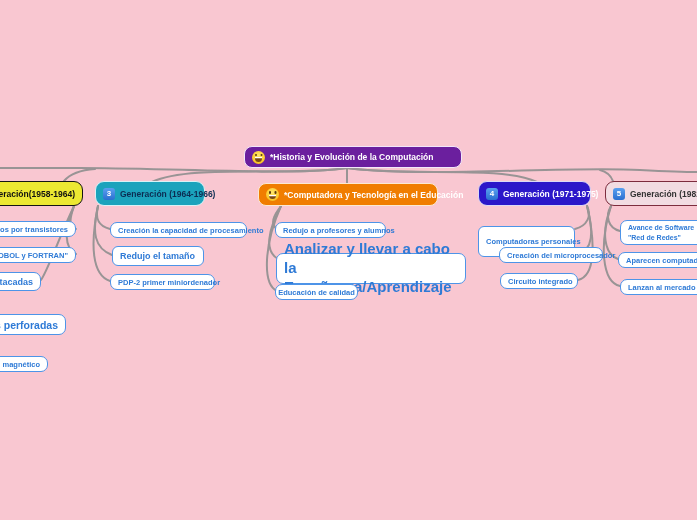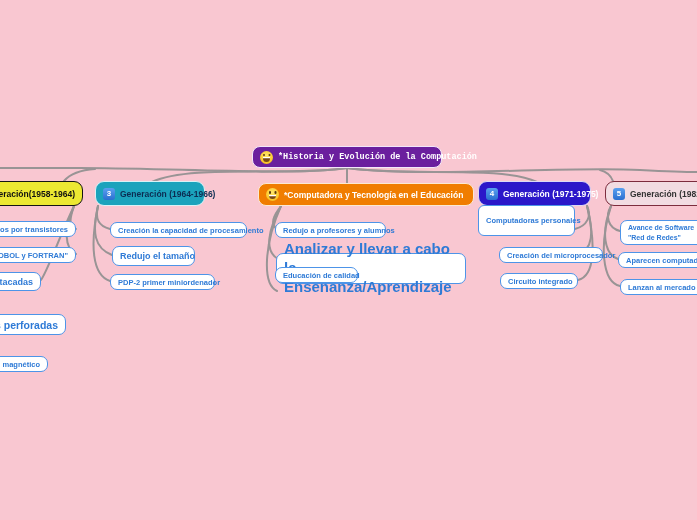--- a/index.html
+++ b/index.html
@@ -7,41 +7,41 @@
     width:697px;height:520px;overflow:hidden;position:relative;
     background:#f9c7d1;
     font-family:"Liberation Sans",sans-serif;
   }
   svg.connectors{position:absolute;left:0;top:0;width:697px;height:520px;}
   .node{
     position:absolute;display:flex;align-items:center;box-sizing:border-box;
     padding:0 7px;border-radius:8px;font-weight:bold;white-space:nowrap;
   }
   
-  .n-root{left:252px;top:146px;width:190px;height:22px;background:#6b1f9e;border:1.5px solid #f2e7fa;color:#fff;font-size:8.5px;font-family:Liberation Mono, monospace;}
+  .n-root{left:244px;top:146px;width:218px;height:22px;background:#6b1f9e;border:1.5px solid #f2e7fa;color:#fff;font-size:8.5px;}
   .n-b1{left:-30px;top:181px;width:113px;height:25px;background:#ece832;border:1.6px solid #141414;color:#111;font-size:8.5px;justify-content:flex-end;border-radius:9px;}
   .n-b2{left:95px;top:181px;width:110px;height:25px;background:#1ba3bc;border:1.5px solid #d9f2f6;color:#0c2d52;font-size:8.5px;border-radius:9px;}
-  .n-b3{left:258px;top:183px;width:216px;height:23px;background:#f07d00;border:1.5px solid #fbe9d2;color:#fff;font-size:8.5px;}
+  .n-b3{left:258px;top:183px;width:180px;height:23px;background:#f07d00;border:1.5px solid #fbe9d2;color:#fff;font-size:8.5px;}
   .n-b4{left:478px;top:181px;width:113px;height:25px;background:#2b17c9;border:1.5px solid #dcd9f5;color:#fff;font-size:8.5px;border-radius:9px;}
   .n-b5{left:605px;top:181px;width:125px;height:25px;background:#f2dce2;border:1.6px solid #7c2d3e;color:#333;font-size:8.5px;border-radius:9px;}
   
   .child{background:#fff;border:1.5px solid #4d94e8;color:#2e7ad6;font-size:7.5px;border-radius:7px;}
   .cut-left{justify-content:flex-end;text-align:right;}
   .n-l1{left:-62px;top:221px;width:138px;height:16px;}
   .n-l2{left:-62px;top:247px;width:138px;height:16px;}
   .n-l3{left:-62px;top:272px;width:103px;height:19px;font-size:9px;}
   .n-l4{left:-62px;top:314px;width:128px;height:21px;font-size:10.5px;}
   .n-l5{left:-62px;top:356px;width:110px;height:16px;}
   .n-m1{left:110px;top:222px;width:137px;height:16px;}
-  .n-m2{left:112px;top:246px;width:83px;height:20px;font-size:9px;}
+  .n-m2{left:112px;top:246px;width:92px;height:20px;font-size:9px;border-radius:6px;}
   .n-m3{left:110px;top:274px;width:105px;height:16px;}
   .n-c1{left:275px;top:222px;width:111px;height:16px;}
   .n-c2{left:276px;top:253px;width:190px;height:31px;font-size:15px;white-space:pre-line;line-height:1.25;}
-  .n-c3{left:275px;top:267px;width:83px;height:16px;}
-  .n-r1{left:478px;top:205px;width:97px;height:31px;border-radius:6px;}
+  .n-c3{left:275px;top:284px;width:83px;height:16px;justify-content:center;}
+  .n-r1{left:478px;top:226px;width:97px;height:31px;border-radius:6px;}
   .n-r2{left:474px;top:247px;width:104px;height:16px;margin-left:25px;}
   .n-r3{left:500px;top:273px;width:78px;height:16px;align-items:center;}
   .n-s1{left:620px;top:220px;width:105px;height:25px;white-space:pre-line;line-height:1.3;font-size:7px;}
   .n-s2{left:618px;top:252px;width:112px;height:16px;}
   .n-s3{left:620px;top:279px;width:112px;height:16px;}
   
   .badge{
     flex:0 0 auto;width:12px;height:12px;margin-right:5px;border-radius:3px;
     background:linear-gradient(#5aa0f0,#2a6fd0);color:#fff;font-size:8px;font-weight:bold;
     display:flex;align-items:center;justify-content:center;

